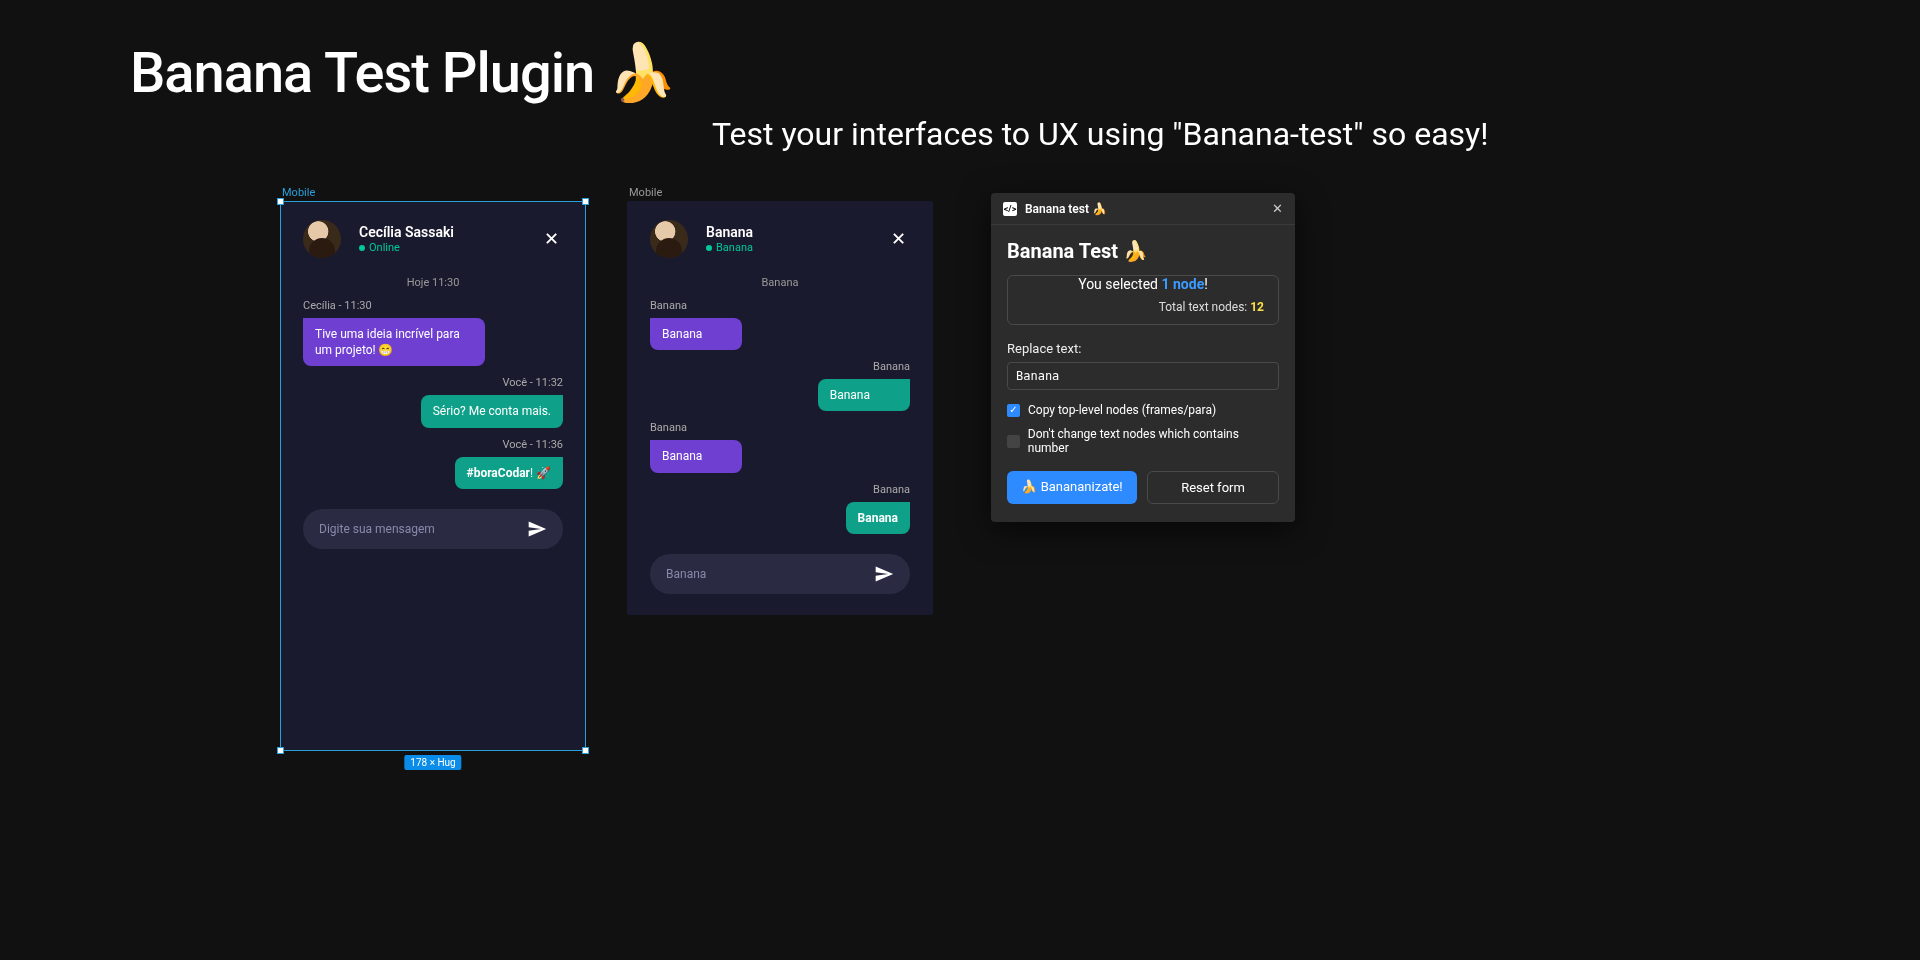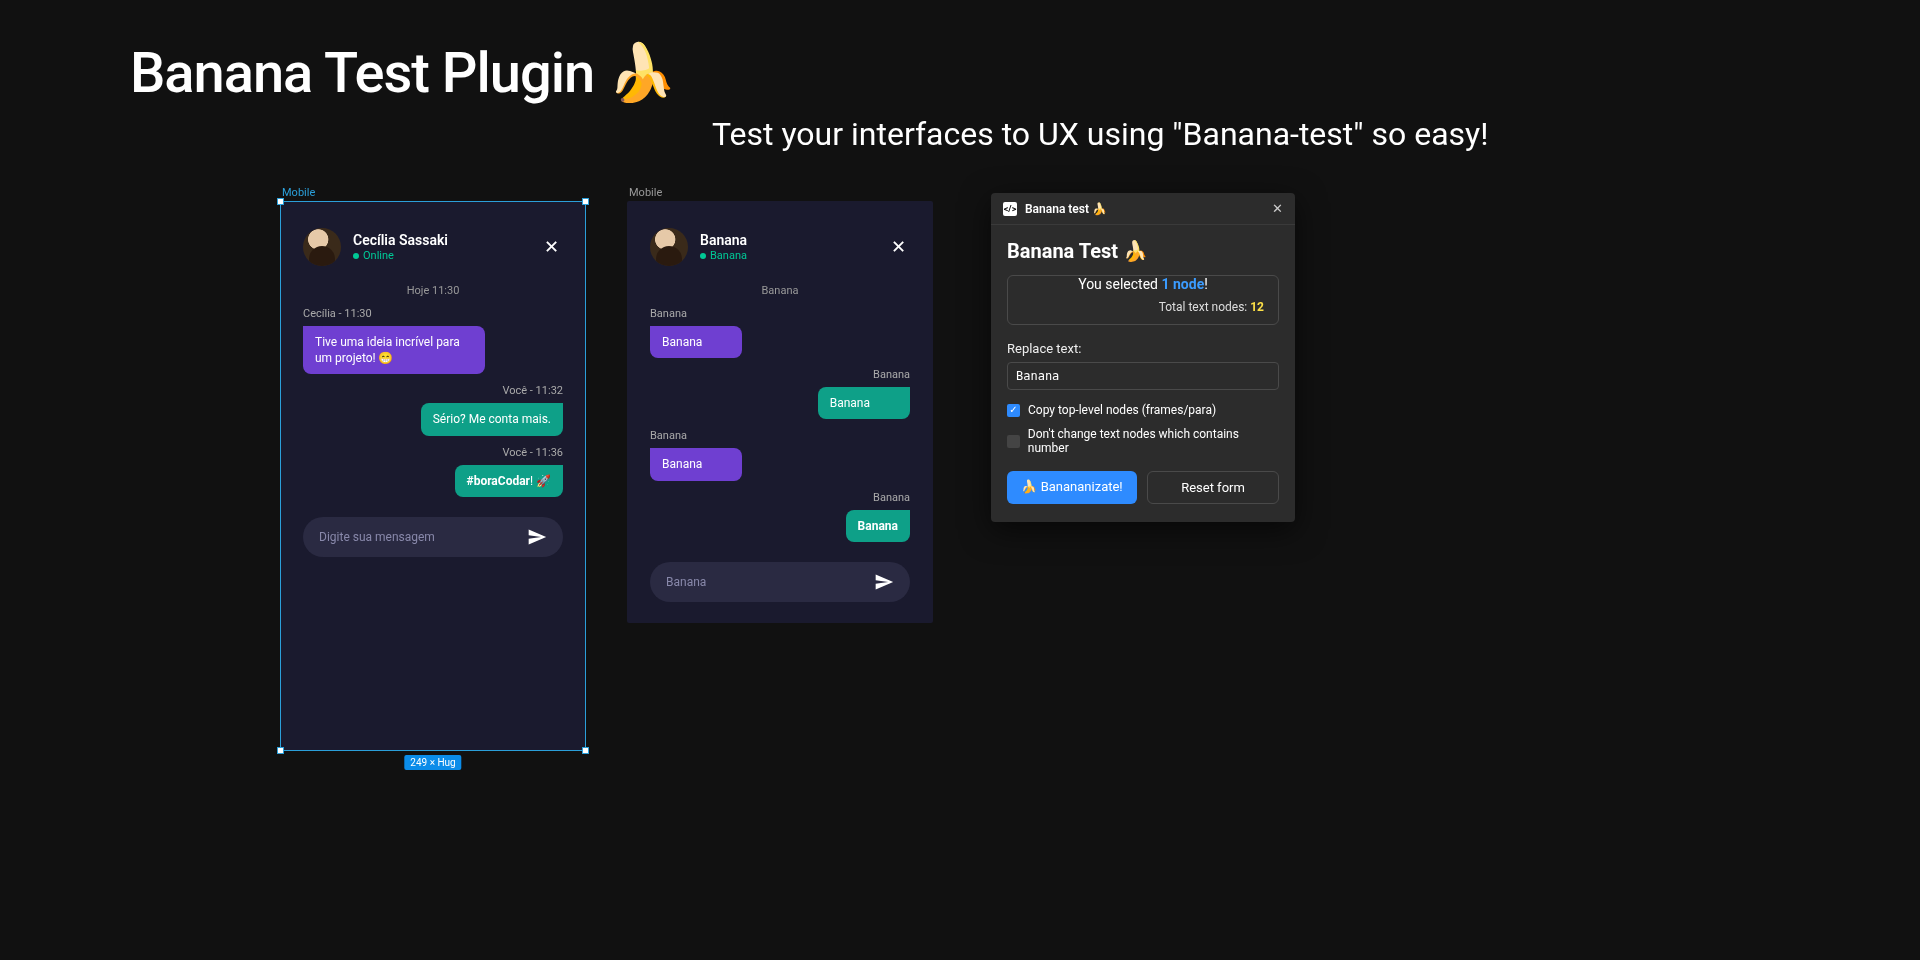--- a/index.html
+++ b/index.html
@@ -67,21 +67,21 @@
       position: absolute;
       bottom: -20px;
       left: 50%;
       transform: translateX(-50%);
       background: #0b8ce9;
       color: #fff;
       font-size: 10px;
       padding: 2px 6px;
       border-radius: 2px;
     }
-    .chat-header { display: flex; align-items: center; gap: 12px; margin-top: 8px; }
+    .chat-header { display: flex; align-items: center; gap: 18px; }
     .avatar {
       width: 38px; height: 38px; border-radius: 50%;
       background: radial-gradient(circle at 40% 30%, #e6c9a8 28%, #3a2a1a 30%);
       flex-shrink: 0;
       position: relative;
       overflow: hidden;
     }
     .avatar::after{
       content:"";
       position:absolute;
@@ -241,21 +241,21 @@
 
     <div class="chat-input">
       <span class="chat-input-text">Digite sua mensagem</span>
       <span class="send-ico">
         <svg viewBox="0 0 24 24" fill="currentColor">
             <path d="M2 21l21-9L2 3v7l15 2-15 2v7z"></path>
           </svg>
       </span>
     </div>
 
-    <div class="size-badge">249 × Hug</div>
+    <div class="size-badge">178 × Hug</div>
   </div>
 </div>
 
 <div class="frame-container frame-b">
   <div class="frame-label">Mobile</div>
   <div class="chat-frame">
     <div class="chat-header">
       <div class="avatar"></div>
       <div class="contact-info">
         <div class="contact-name">Banana</div>

